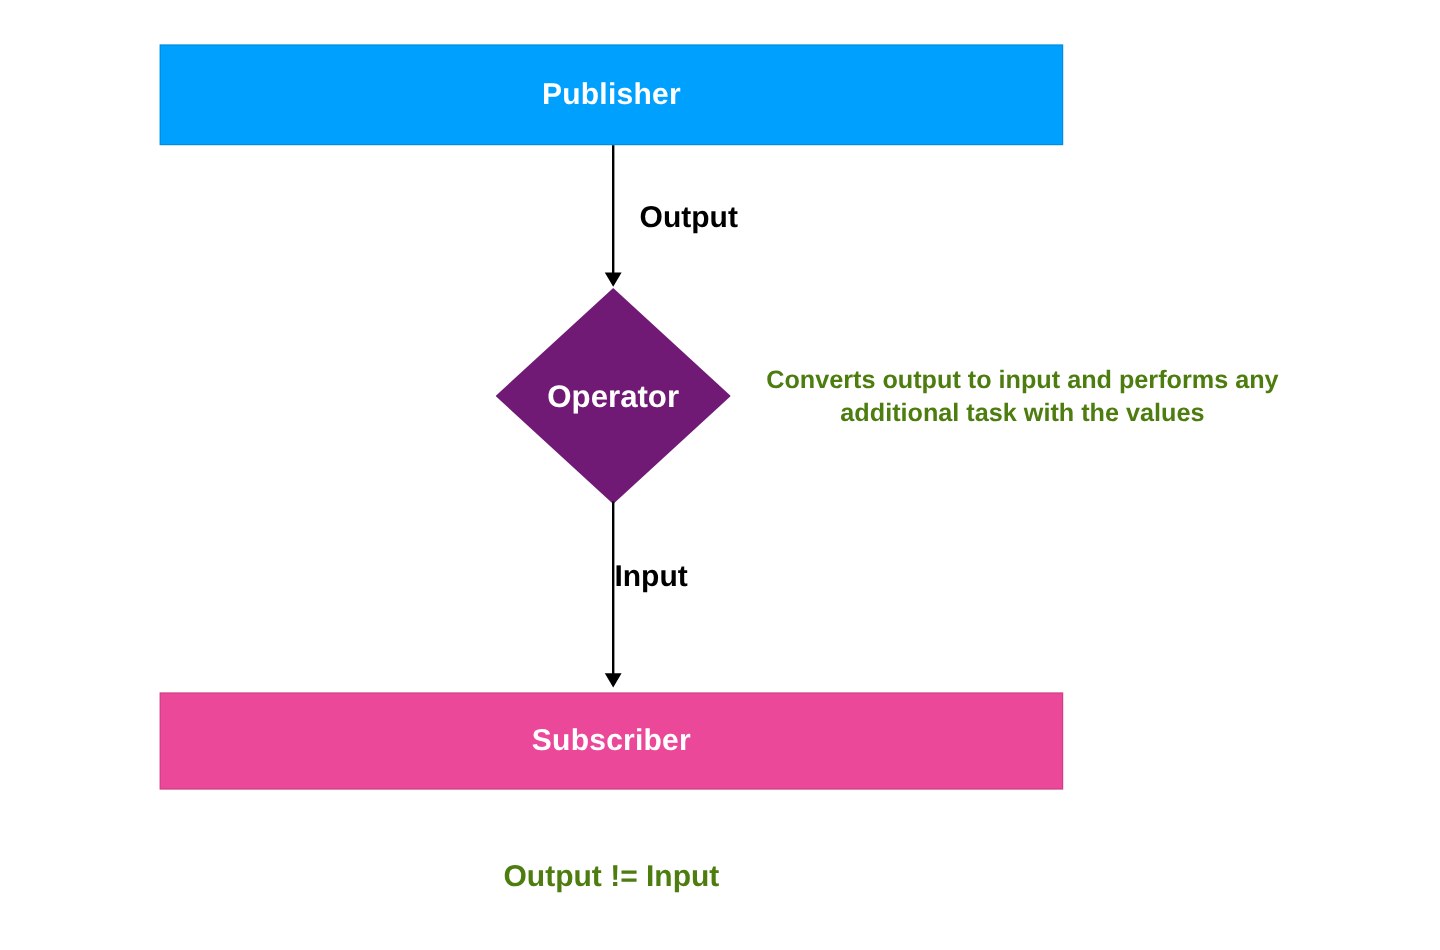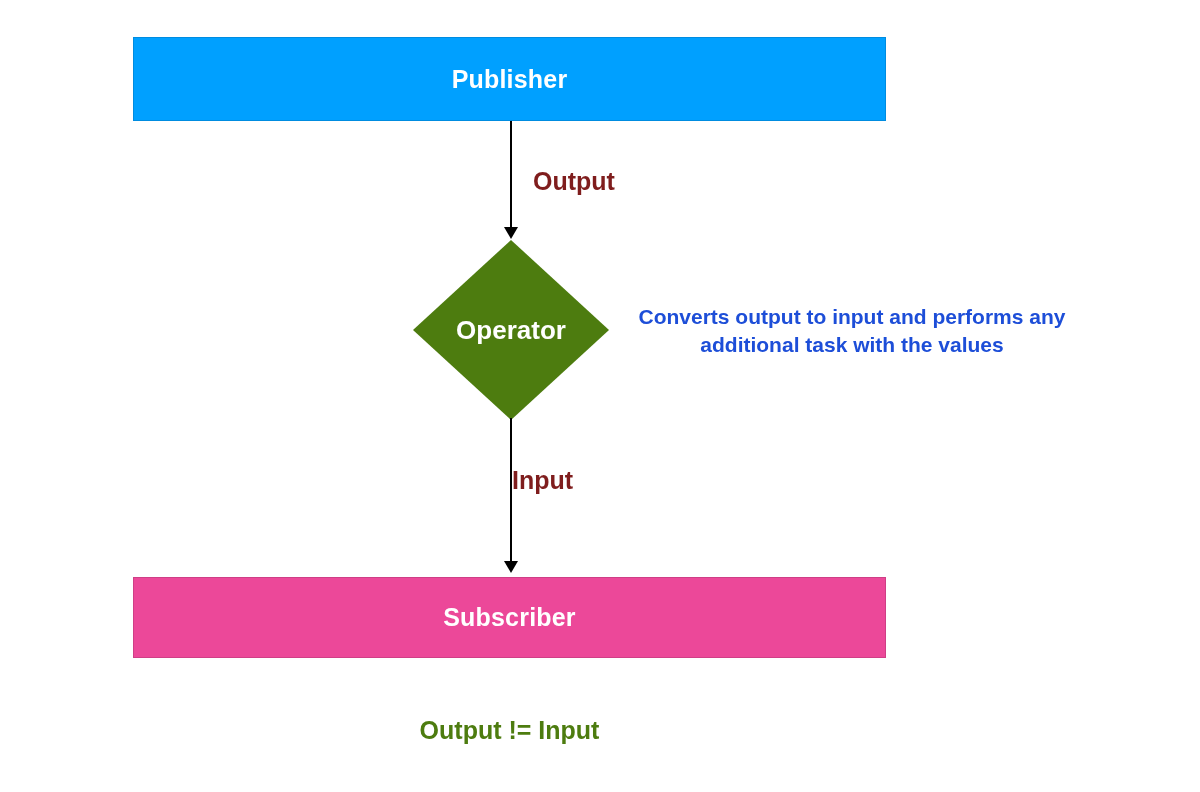--- a/index.html
+++ b/index.html
@@ -70,21 +70,21 @@
     width: 0;
     height: 0;
     border-left: 7px solid transparent;
     border-right: 7px solid transparent;
     border-top: 12px solid #000000;
   }
   .arrowhead.head-1 { top: 227px; }
   .arrowhead.head-2 { top: 561px; }
   .edge-label {
     position: absolute;
-    color: #7f1d1d;
+    color: #000000;
     font-size: 25px;
     font-weight: bold;
     white-space: nowrap;
   }
   .edge-label.label-output { left: 533px; top: 167px; }
   .edge-label.label-input  { left: 512px; top: 466px; }
   .annotation {
     position: absolute;
     left: 612px;
     top: 303px;
@@ -111,25 +111,25 @@
 <div class="canvas">
 
   <div class="node-rect node-publisher" style="background-color: rgb(0, 160, 255);">
     <span>Publisher</span>
   </div>
 
   <div class="edge-line line-1"></div>
   <div class="arrowhead head-1"></div>
   <div class="edge-label label-output">Output</div>
 
-  <div class="node-diamond" style="background-color: #4d7c0f;">
+  <div class="node-diamond" style="background-color: #701a75;">
     <span>Operator</span>
   </div>
 
-  <div class="annotation" style="color: #1d4ed8;">Converts output to input and performs any additional task with the values</div>
+  <div class="annotation" style="color: #4d7c0f;">Converts output to input and performs any additional task with the values</div>
 
   <div class="edge-line line-2"></div>
   <div class="arrowhead head-2"></div>
   <div class="edge-label label-input">Input</div>
 
   <div class="node-rect node-subscriber" style="background-color: #ec4899;">
     <span>Subscriber</span>
   </div>
 
   <div class="footer-text">Output != Input</div>

